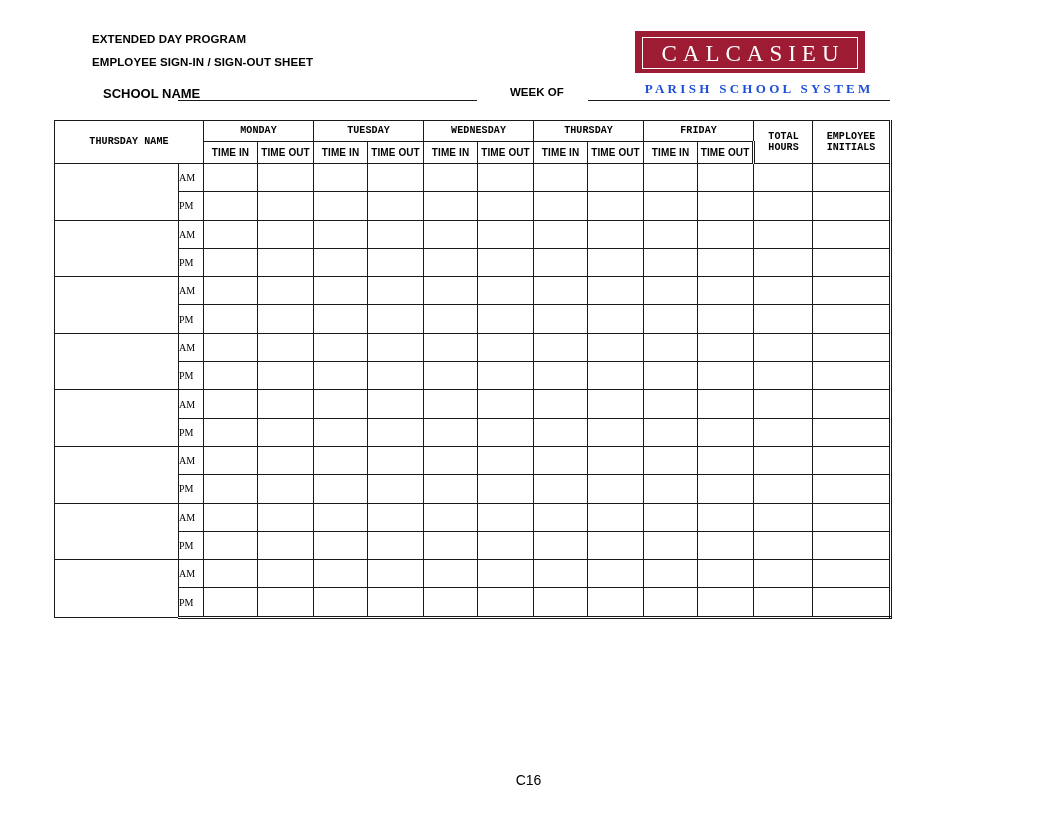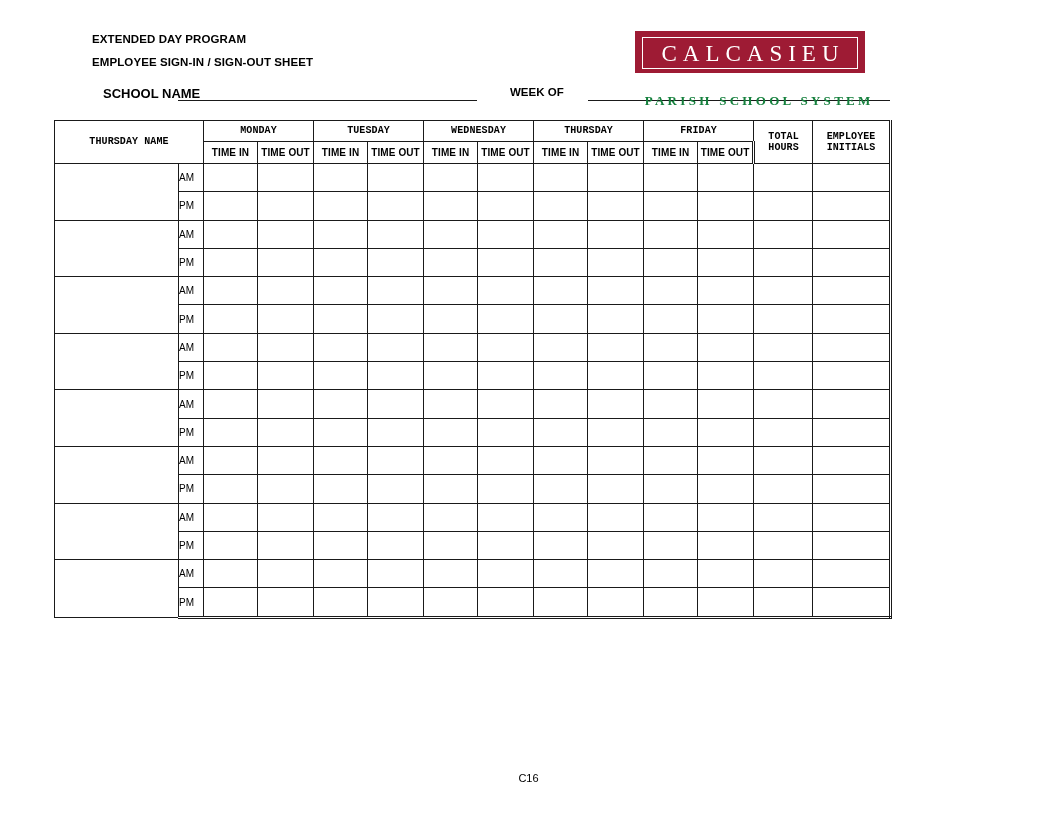--- a/index.html
+++ b/index.html
@@ -101,22 +101,22 @@
     color: #ffffff;
     font-family: "Liberation Serif", serif;
     font-size: 23px;
     font-weight: normal;
     letter-spacing: 6px;
     text-indent: 6px;
     line-height: 1;
     white-space: nowrap;
   }
   #logo-sub {
-    margin-top: 20px;
-    color: #15803d;
+    margin-top: 8px;
+    color: #1d4ed8;
     font-family: "Liberation Serif", serif;
     font-size: 13px;
     font-weight: bold;
     letter-spacing: 3.3px;
     text-indent: 3.3px;
     text-align: center;
     white-space: nowrap;
   }
 
   
@@ -157,21 +157,21 @@
     font-size: 10px;
     line-height: 1.05;
   }
 
   
   #sheet tbody td { height: 27.3px; }
   td.ampm {
     font-size: 10px;
     text-align: left;
     padding-left: 3px;
-    font-family: Liberation Sans, sans-serif;
+    font-family: Liberation Serif, serif;
     vertical-align: middle;
   }
   tr.grp-heavy > td { border-top: 3px double #1a1a1a; }
   tr.grp-light > td { border-top: 1.6px solid #1a1a1a; }
   tr.first-row > td { border-top: 3px double #1a1a1a; }
   #sheet tbody tr:last-child > td { border-bottom: 3px double #1a1a1a; }
   
   #sheet tr > *:last-child { border-right: 3px double #1a1a1a; }
   #sheet thead tr:first-child > * { border-top: 1.6px solid #1a1a1a; font-family: Liberation Mono, monospace; }
 
@@ -195,21 +195,21 @@
   }
   #note .l2 { display: block; padding-left: 16px; }
 
   
   #footer {
     position: absolute;
     left: 0;
     top: 772px;
     width: 1057px;
     text-align: center;
-    font-size: 11px;
+    font-size: 14px;
   }
 </style>
 </head>
 <body>
 
 <div id="page">
 
   <div class="hdr-title" id="title-line1">EXTENDED DAY PROGRAM</div>
   <div class="hdr-title" id="title-line2">EMPLOYEE SIGN-IN / SIGN-OUT SHEET</div>
 

